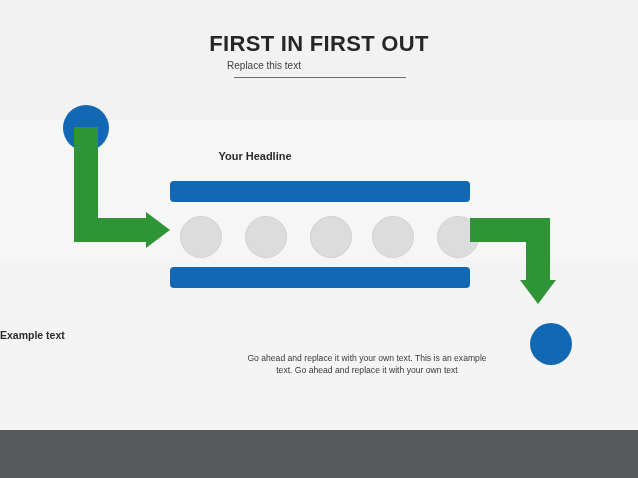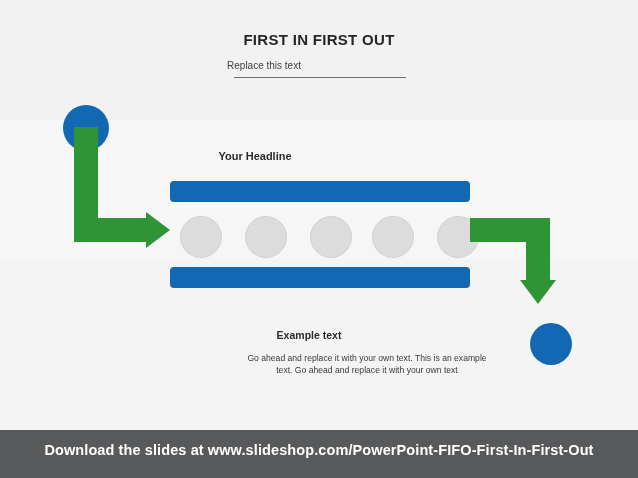--- a/index.html
+++ b/index.html
@@ -37,21 +37,21 @@
     position: absolute;
     left: 0; top: 258px;
     width: 638px; height: 172px;
     background: #f4f4f4;
   }
   .title {
     position: absolute;
     left: 0; top: 31px;
     width: 638px;
     text-align: center;
-    font-size: 15px;
+    font-size: 22px;
     font-weight: bold;
     color: #262626;
     letter-spacing: 0.3px;
   }
   .subtitle {
     position: absolute;
     left: 0; top: 60px;
     width: 528px;
     text-align: center;
     font-size: 10px;
@@ -149,21 +149,21 @@
   }
   .blue-dot-end {
     left: 530px; top: 323px;
     width: 42px; height: 42px;
   }
 
   .example-title {
     position: absolute;
     left: 0; top: 329px;
     width: 618px;
-    text-align: center;
+    text-align: left;
     font-size: 10.5px;
     font-weight: bold;
     color: #2b2b2b;
   }
   .example-body {
     position: absolute;
     left: 199px; top: 352px;
     width: 240px;
     text-align: center;
     font-size: 8.6px;
@@ -221,15 +221,14 @@
 
   <div class="arrow-out-bar"></div>
   <div class="arrow-out-stem"></div>
   <div class="arrow-out-head"></div>
   <div class="blue-dot blue-dot-end"></div>
 
   <div class="example-title">Example text</div>
   <div class="example-body">Go ahead and replace it with your own text. This is an example text. Go ahead and replace it with your own text</div>
 
   <div class="footer"></div>
-  <div class="footer-text">Download the slides at www.slideshop.com/PowerPoint-FIFO-First-In-First-Out</div>
 
 </div>
 
 </body></html>

